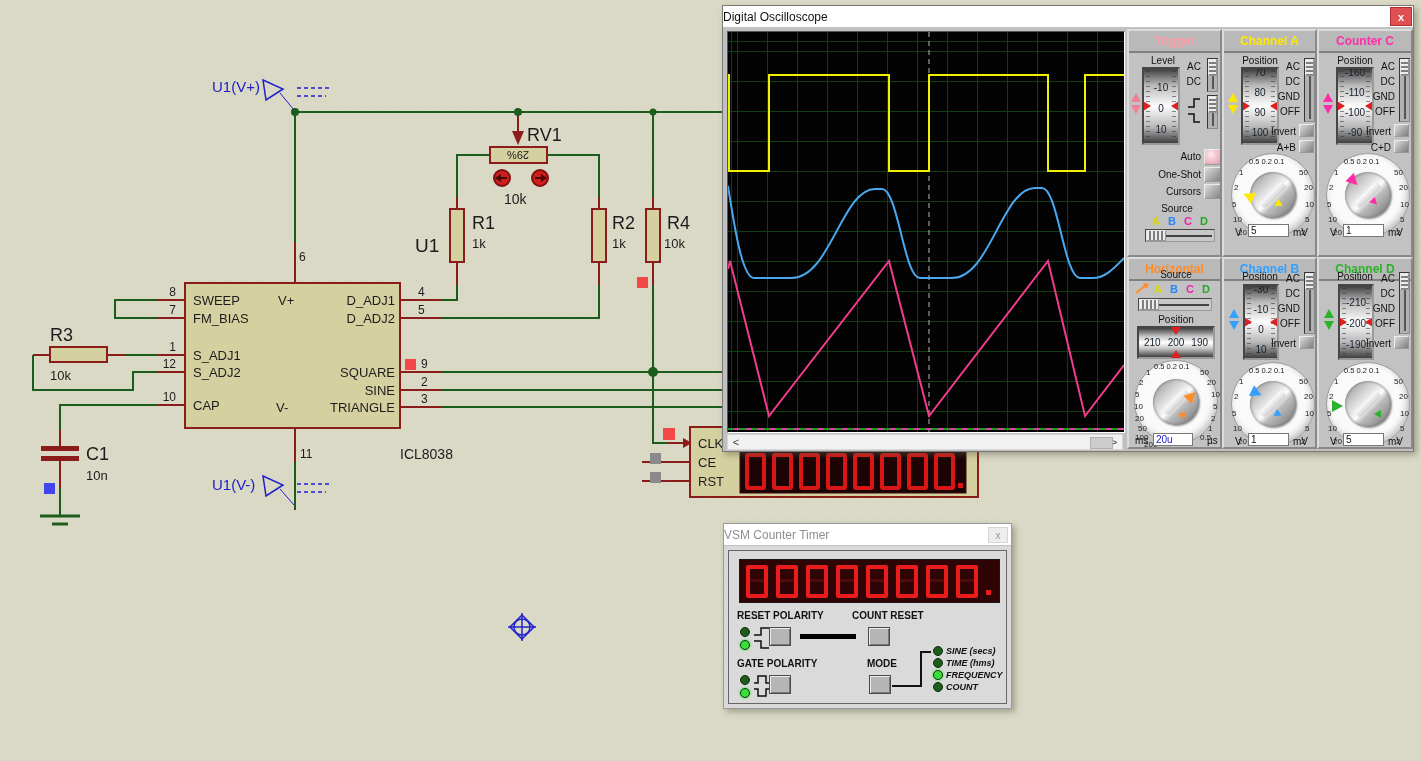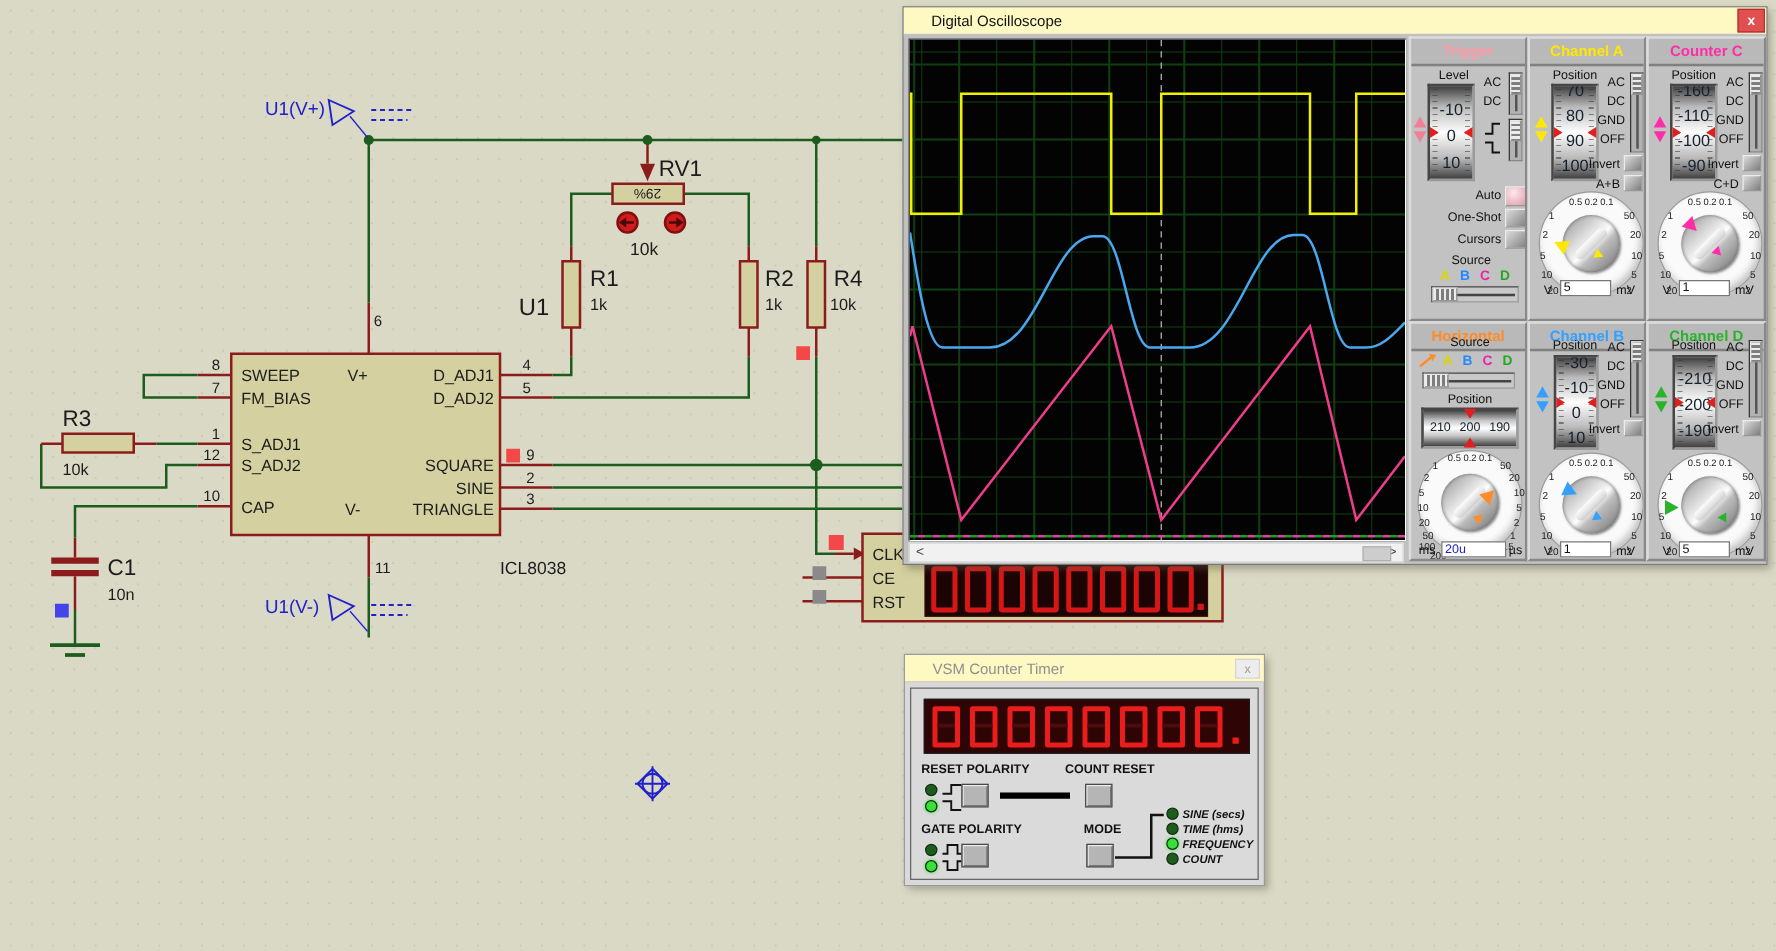--- a/index.html
+++ b/index.html
@@ -5,22 +5,22 @@
   html,body{margin:0;padding:0}
   body{width:1421px;height:761px;position:relative;overflow:hidden;
        background:#d9d9c6;
        background-image:radial-gradient(circle,#c9c9b4 0.8px,transparent 1px);
        background-size:17px 17px;
        font-family:"Liberation Sans",sans-serif;}
   svg text{font-family:"Liberation Sans",sans-serif;fill:#1c1c1c}
   .blue-t{fill:#2020cc}
   
   .win{position:absolute;background:#c0c0c0;border:1px solid #7a7a7a;box-shadow:3px 3px 6px rgba(90,90,70,.45)}
-  .titlebar{position:absolute;left:0;right:0;top:0;height:22px;background:#fef9c3;border-bottom:1px solid #c2c2c2;
-            font-size:12px;line-height:22px;padding-left:22px;box-sizing:border-box;color:#111}
+  .titlebar{position:absolute;left:0;right:0;top:0;height:22px;background:#ffffff;border-bottom:1px solid #c2c2c2;
+            font-size:12px;line-height:22px;padding-left:0;box-sizing:border-box;color:#111}
   .scope-close{position:absolute;right:1px;top:1px;width:22px;height:19px;background:#e05050;color:#fff;
                font-weight:bold;font-size:11px;text-align:center;line-height:19px;border:1px solid #b03030;box-sizing:border-box}
   .vsm-close{position:absolute;right:3px;top:3px;width:20px;height:16px;background:#ededed;color:#9a9a9a;
              font-size:10px;text-align:center;line-height:16px;border:1px solid #d5d5d5;box-sizing:border-box}
   
   #scope{left:722px;top:5px;width:690px;height:445px}
   .scope-client{position:absolute;left:0;right:0;top:22px;bottom:0;background:#c0c0c0}
   .scope-display{position:absolute;left:4px;top:3px;width:396px;height:400px;background:#030303;
     border-top:1px solid #555;border-left:1px solid #555;border-right:1px solid #fff;border-bottom:1px solid #fff;
     background-image:repeating-linear-gradient(90deg,#123f12 0 1px,transparent 1px 30px),
@@ -31,21 +31,21 @@
   .scr-thumb{position:absolute;left:362px;top:2px;width:21px;height:10px;background:#cdcdcd;border:1px solid #b0b0b0}
   .panel{position:absolute;left:404px;top:1px;width:286px;height:420px;display:grid;
          grid-template-columns:95px 95px 96px;grid-template-rows:228px 192px}
   .sec{position:relative;border:2px outset #dcdcdc;background:#c2c2c2;overflow:hidden;box-sizing:border-box}
   .sec-h{height:20px;line-height:20px;text-align:center;font-size:12px;font-weight:bold;background:#b9b9b9;
          border-bottom:2px outset #d4d4d4}
   .slabel{position:absolute;font-size:10px;color:#111;text-align:center}
   .rlabel{position:absolute;font-size:10px;color:#111;text-align:right}
   .vdial{position:absolute;border:2px inset #9a9a9a;box-sizing:border-box;overflow:hidden;
          background:linear-gradient(#3f3f3f,#b9b9b9 22%,#fdfdfd 50%,#b9b9b9 78%,#3f3f3f);}
-  .vdial .num{display:block;font-size:13px;color:#15202e;text-align:center}
+  .vdial .num{display:block;font-size:10px;color:#15202e;text-align:center}
   .ticks{position:absolute;top:2px;bottom:2px;width:4px;opacity:.55;
          background:repeating-linear-gradient(to bottom,#333 0 1px,transparent 1px 5px)}
   .tl{left:2px}.tr{right:2px}
   .ptr{position:absolute;width:0;height:0;top:50%;margin-top:-5px}
   .pl{left:-1px;border-top:5px solid transparent;border-bottom:5px solid transparent;border-left:8px solid #e02020}
   .pr{right:-1px;border-top:5px solid transparent;border-bottom:5px solid transparent;border-right:8px solid #e02020}
   .hdial{position:absolute;border:2px inset #9a9a9a;box-sizing:border-box;display:flex;align-items:center;justify-content:center;gap:7px;
          background:linear-gradient(#3f3f3f,#c9c9c9 30%,#fff 50%,#c9c9c9 70%,#3f3f3f);font-size:10px;color:#15202e}
   .pt{position:absolute;left:50%;margin-left:-5px;top:-1px;width:0;height:0;border-left:5px solid transparent;border-right:5px solid transparent;border-top:8px solid #e02020}
   .pb{position:absolute;left:50%;margin-left:-5px;bottom:-1px;width:0;height:0;border-left:5px solid transparent;border-right:5px solid transparent;border-bottom:8px solid #e02020}
@@ -66,21 +66,21 @@
   .btn.pink{background:radial-gradient(circle at 35% 30%,#ffe9ee,#dd93a2)}
   .srcletter{position:absolute;font-size:11px;font-weight:bold;width:14px;text-align:center}
   .knob{position:absolute;width:84px;height:84px}
   .fan{position:absolute;inset:0;border-radius:50%;background:#fafafa;border:1px solid #9a9a9a;box-shadow:inset -2px -3px 6px #c2c2c2}
   .cap{position:absolute;left:50%;top:50%;width:46px;height:46px;margin:-23px 0 0 -23px;border-radius:50%;
        background:linear-gradient(135deg,#8f8f8f,#e8e8e8 42%,#fdfdfd 52%,#bcbcbc 62%,#6f6f6f);
        box-shadow:inset 0 0 3px #666,1px 1px 2px #888}
   .cap::after{content:"";position:absolute;left:7px;right:7px;top:19px;height:8px;border-radius:4px;opacity:.85;
        background:linear-gradient(#fff,#c9c9c9);transform:rotate(-45deg)}
   .kl{position:absolute;font-size:8px;color:#222}
-  .kt{position:absolute;font-size:7.5px;color:#222;text-align:center}
+  .kt{position:absolute;font-size:7.5px;color:#222;text-align:left}
   .ka{position:absolute;width:0;height:0;border-style:solid;border-color:transparent currentColor transparent transparent}
   .ka.big{border-width:6px 11px 6px 0}
   .ka.sm{border-width:4px 7px 4px 0}
   .valbox{position:absolute;background:#fff;border:1px solid #777;font-size:10px;line-height:12px;height:13px;
           padding:0 2px;box-sizing:border-box;color:#111}
   .unit{position:absolute;font-size:10px;color:#111}
   .edgeicon{position:absolute}
   
   #vsm{left:723px;top:523px;width:287px;height:184px;background:#d9d9d9;border:1px solid #9a9a9a}
   .vsm-title{color:#8f8f8f}
@@ -506,21 +506,21 @@
           <span class="kl" style="left:79px;top:42px">5</span>
           <span class="kl" style="left:77px;top:54px">2</span>
           <span class="kl" style="left:74px;top:64px">1</span>
           <span class="kl" style="left:66px;top:73px">0.5</span>
           <div class="cap"></div>
           <i class="ka big" style="left:52px;top:30px;color:#ff8c28;transform:rotate(135deg)"></i>
           <i class="ka sm" style="left:46px;top:50px;color:#ff8c28;transform:rotate(135deg)"></i>
         </div>
         <span class="unit" style="left:6px;top:176px">ms</span>
         <span class="unit" style="left:78px;top:176px">µs</span>
-        <span class="valbox" style="left:24px;top:174px;width:52px;color:#2222cc">20u</span>
+        <span class="valbox" style="left:24px;top:174px;width:40px;color:#2222cc">20u</span>
       </div>
 
       <div class="sec">
         <div class="sec-h" style="color:#33a0ff">Channel B</div>
         <span class="slabel" style="left:14px;top:12px;width:44px">Position</span>
         <div class="vdial" style="left:19px;top:25px;width:36px;height:76px">
           <i class="ticks tl"></i>
             <i class="ticks tr"></i>
           <div style="margin-top:-6px">
             <span class="num" style="height:20px;line-height:20px">-30</span>

